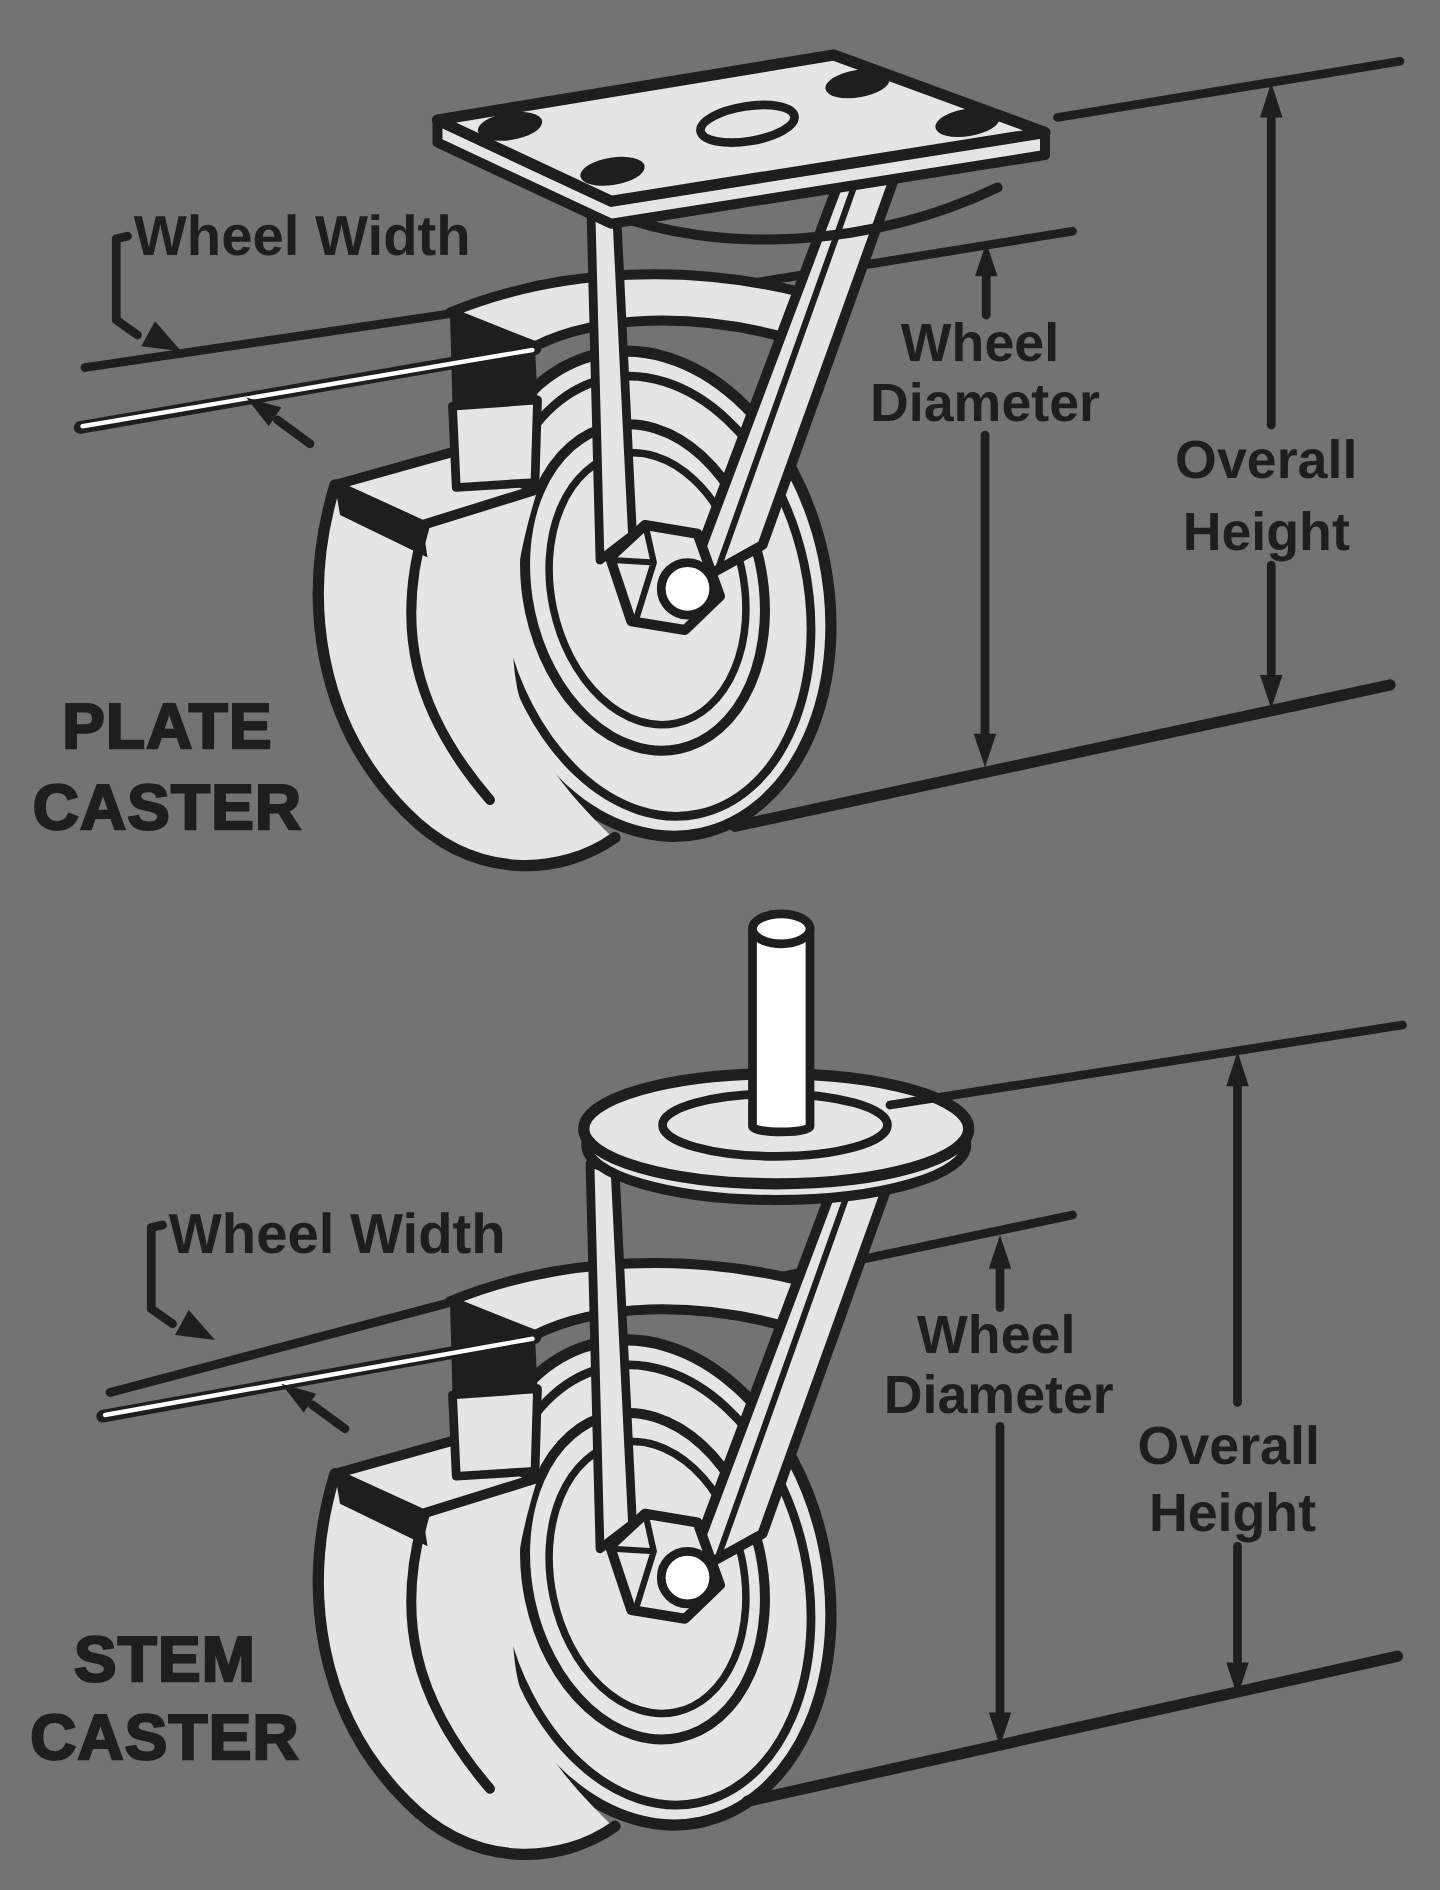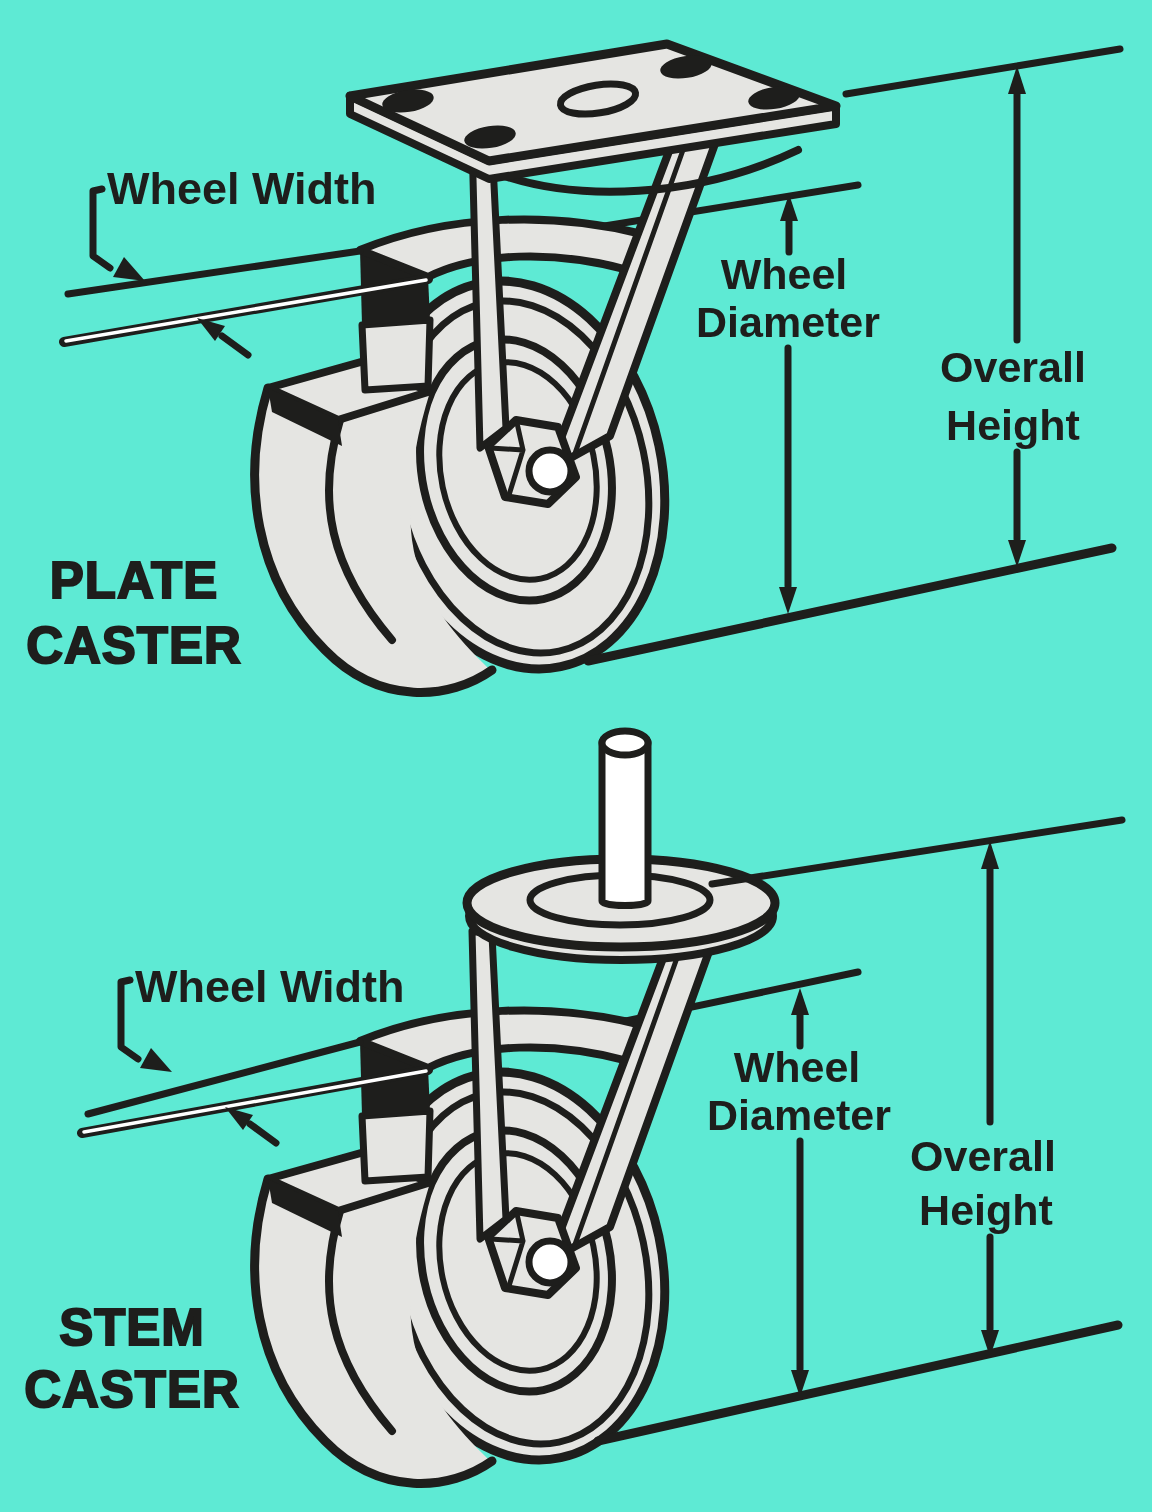--- a/index.html
+++ b/index.html
@@ -1,16 +1,16 @@
 <!DOCTYPE html>
 <html><head>
 <meta charset="utf-8">
 <style>
   html,body{margin:0;padding:0;background:#e5e5e2;}
-  #stage{position:relative;width:1152px;height:1512px;background:#5eead4;overflow:hidden;}
+  #stage{position:relative;width:1152px;height:1512px;background:#737373;overflow:hidden;}
   svg{display:block;}
   .fn{fill:none;}
   .fb{fill:#e5e5e2;}
   .fi{fill:#1e1e1c;stroke:none;}
   .fw{fill:#ffffff;}
   .ln{stroke:#1e1e1c;stroke-linecap:round;stroke-linejoin:round;}
   .s5{stroke-width:5;}
   .s6{stroke-width:6;}
   .s7{stroke-width:7;}
   .s8{stroke-width:8;}

